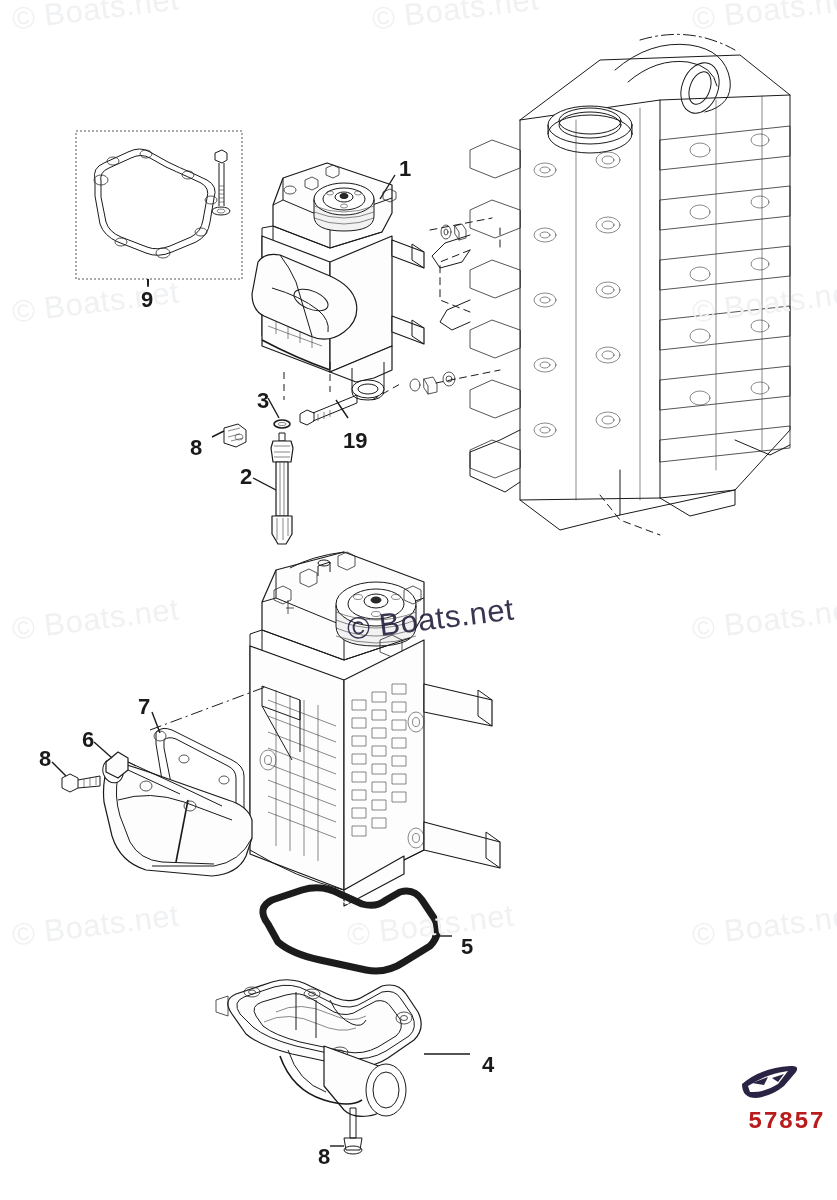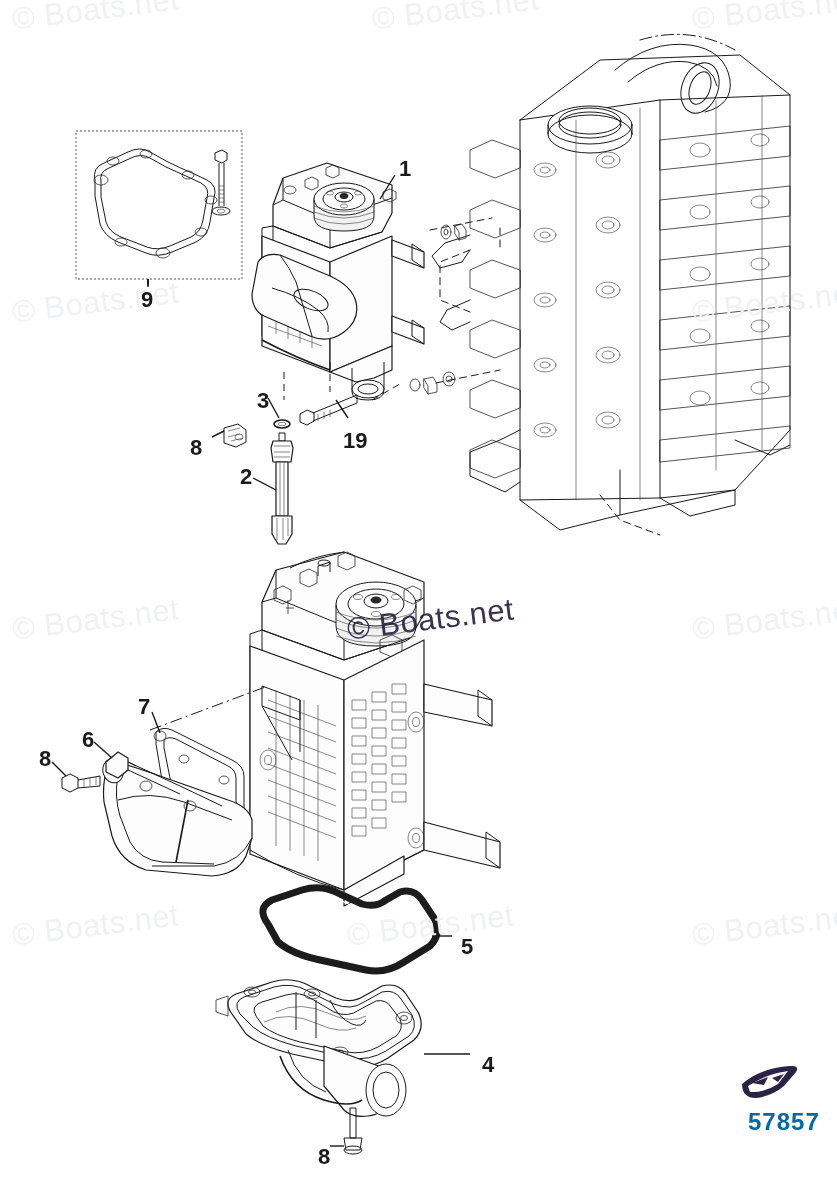--- a/index.html
+++ b/index.html
@@ -5,22 +5,22 @@
   html,body{margin:0;padding:0;background:#ffffff;}
   body{width:837px;height:1200px;position:relative;overflow:hidden;
        font-family:"Liberation Sans",sans-serif;}
   #sheet{position:absolute;inset:0;width:837px;height:1200px;background:#fff;}
   .wm{position:absolute;color:#f0f1f3;font-size:31px;font-family:"Liberation Sans",sans-serif;
       letter-spacing:.5px;white-space:nowrap;transform:rotate(-7deg);transform-origin:left top;
       user-select:none;pointer-events:none;font-weight:400;}
   .wm.dark{color:#2b2343;opacity:.92;}
   .lbl{position:absolute;font-family:"Liberation Sans",sans-serif;font-size:22px;font-weight:700;
        color:#1a1a1a;line-height:1;}
-  .dnum{position:absolute;font-family:Liberation Sans, sans-serif;font-size:24px;font-weight:700;
-        color:#0369a1;letter-spacing:1px;}
+  .dnum{position:absolute;font-family:Liberation Mono, monospace;font-size:24px;font-weight:700;
+        color:#b91c1c;letter-spacing:1px;}
   svg{position:absolute;left:0;top:0;width:837px;height:1200px;overflow:visible;}
   .ln{fill:none;stroke:#1a1a1a;stroke-width:1;}
   .ln2{fill:none;stroke:#1a1a1a;stroke-width:1.6;}
   .lnT{fill:none;stroke:#2a2a2a;stroke-width:.8;}
   .lnF{fill:none;stroke:#3a3a3a;stroke-width:.6;}
   .dash{fill:none;stroke:#1a1a1a;stroke-width:1;stroke-dasharray:7 5;}
   .dashdot{fill:none;stroke:#1a1a1a;stroke-width:1;stroke-dasharray:12 4 2 4;}
   .dotbox{fill:none;stroke:#555;stroke-width:1;stroke-dasharray:2 2;}
   .lead{fill:none;stroke:#1a1a1a;stroke-width:1.4;}
   .gfill{fill:#fdfdfd;stroke:#1a1a1a;stroke-width:1.2;}

